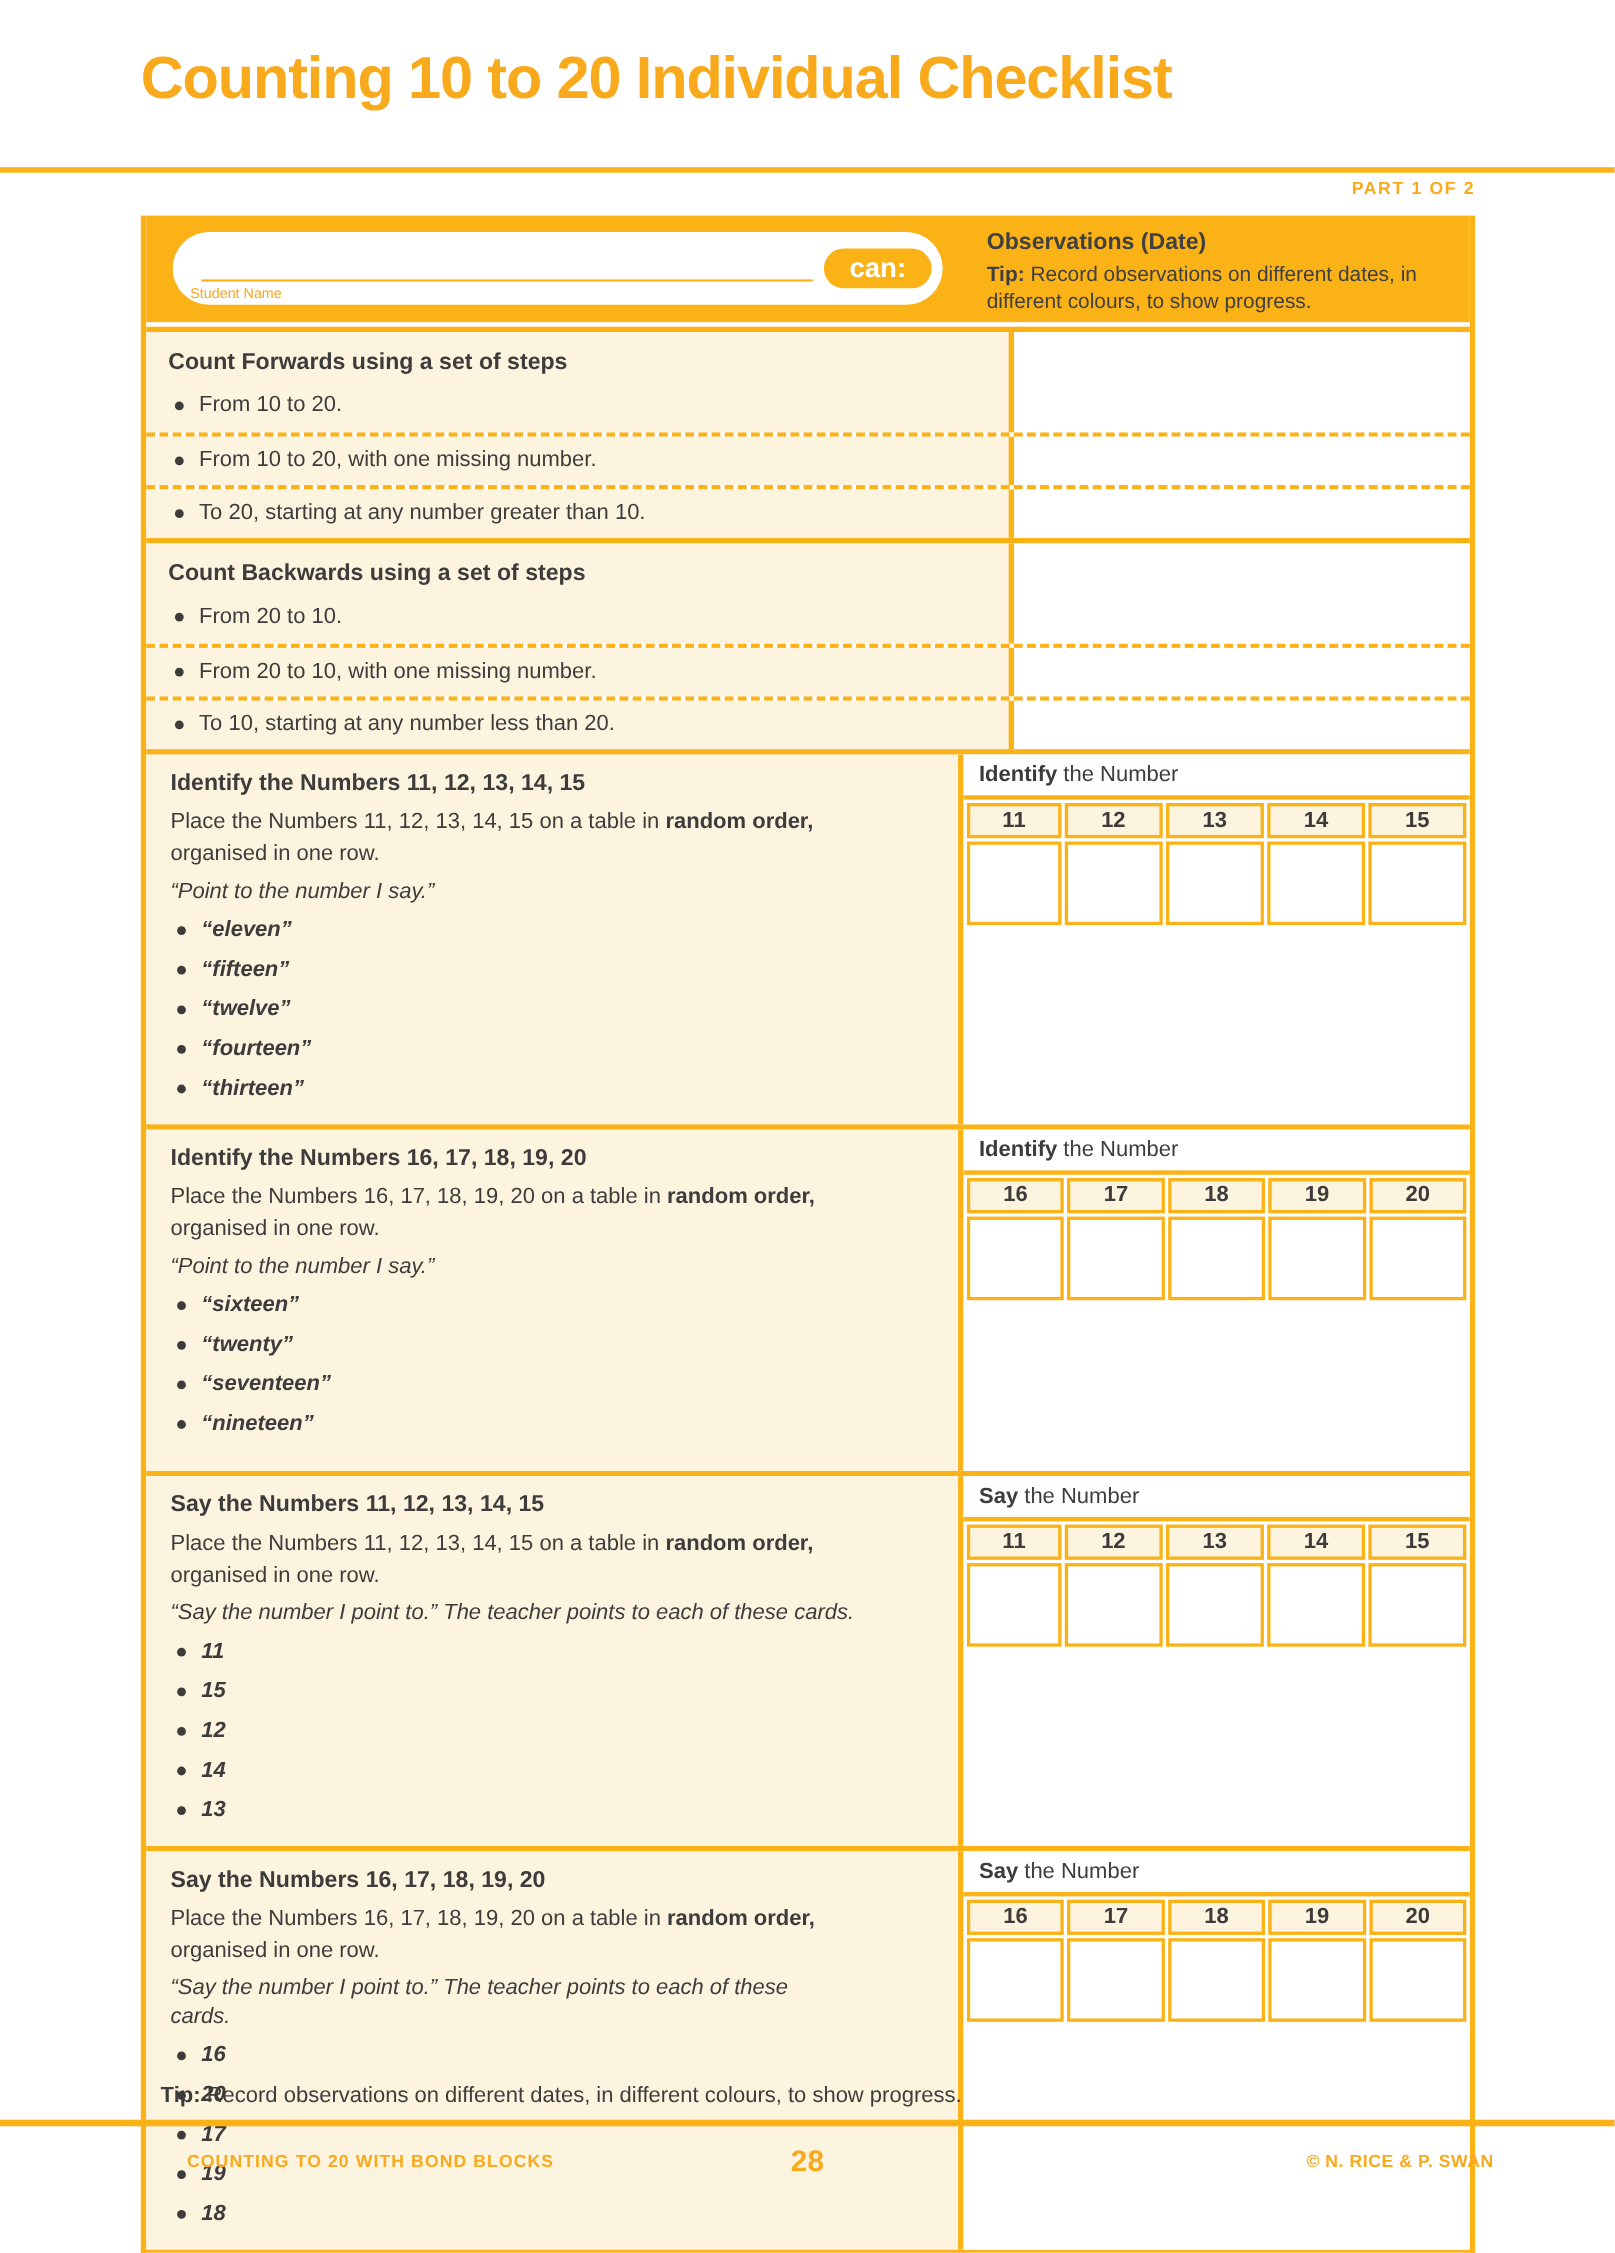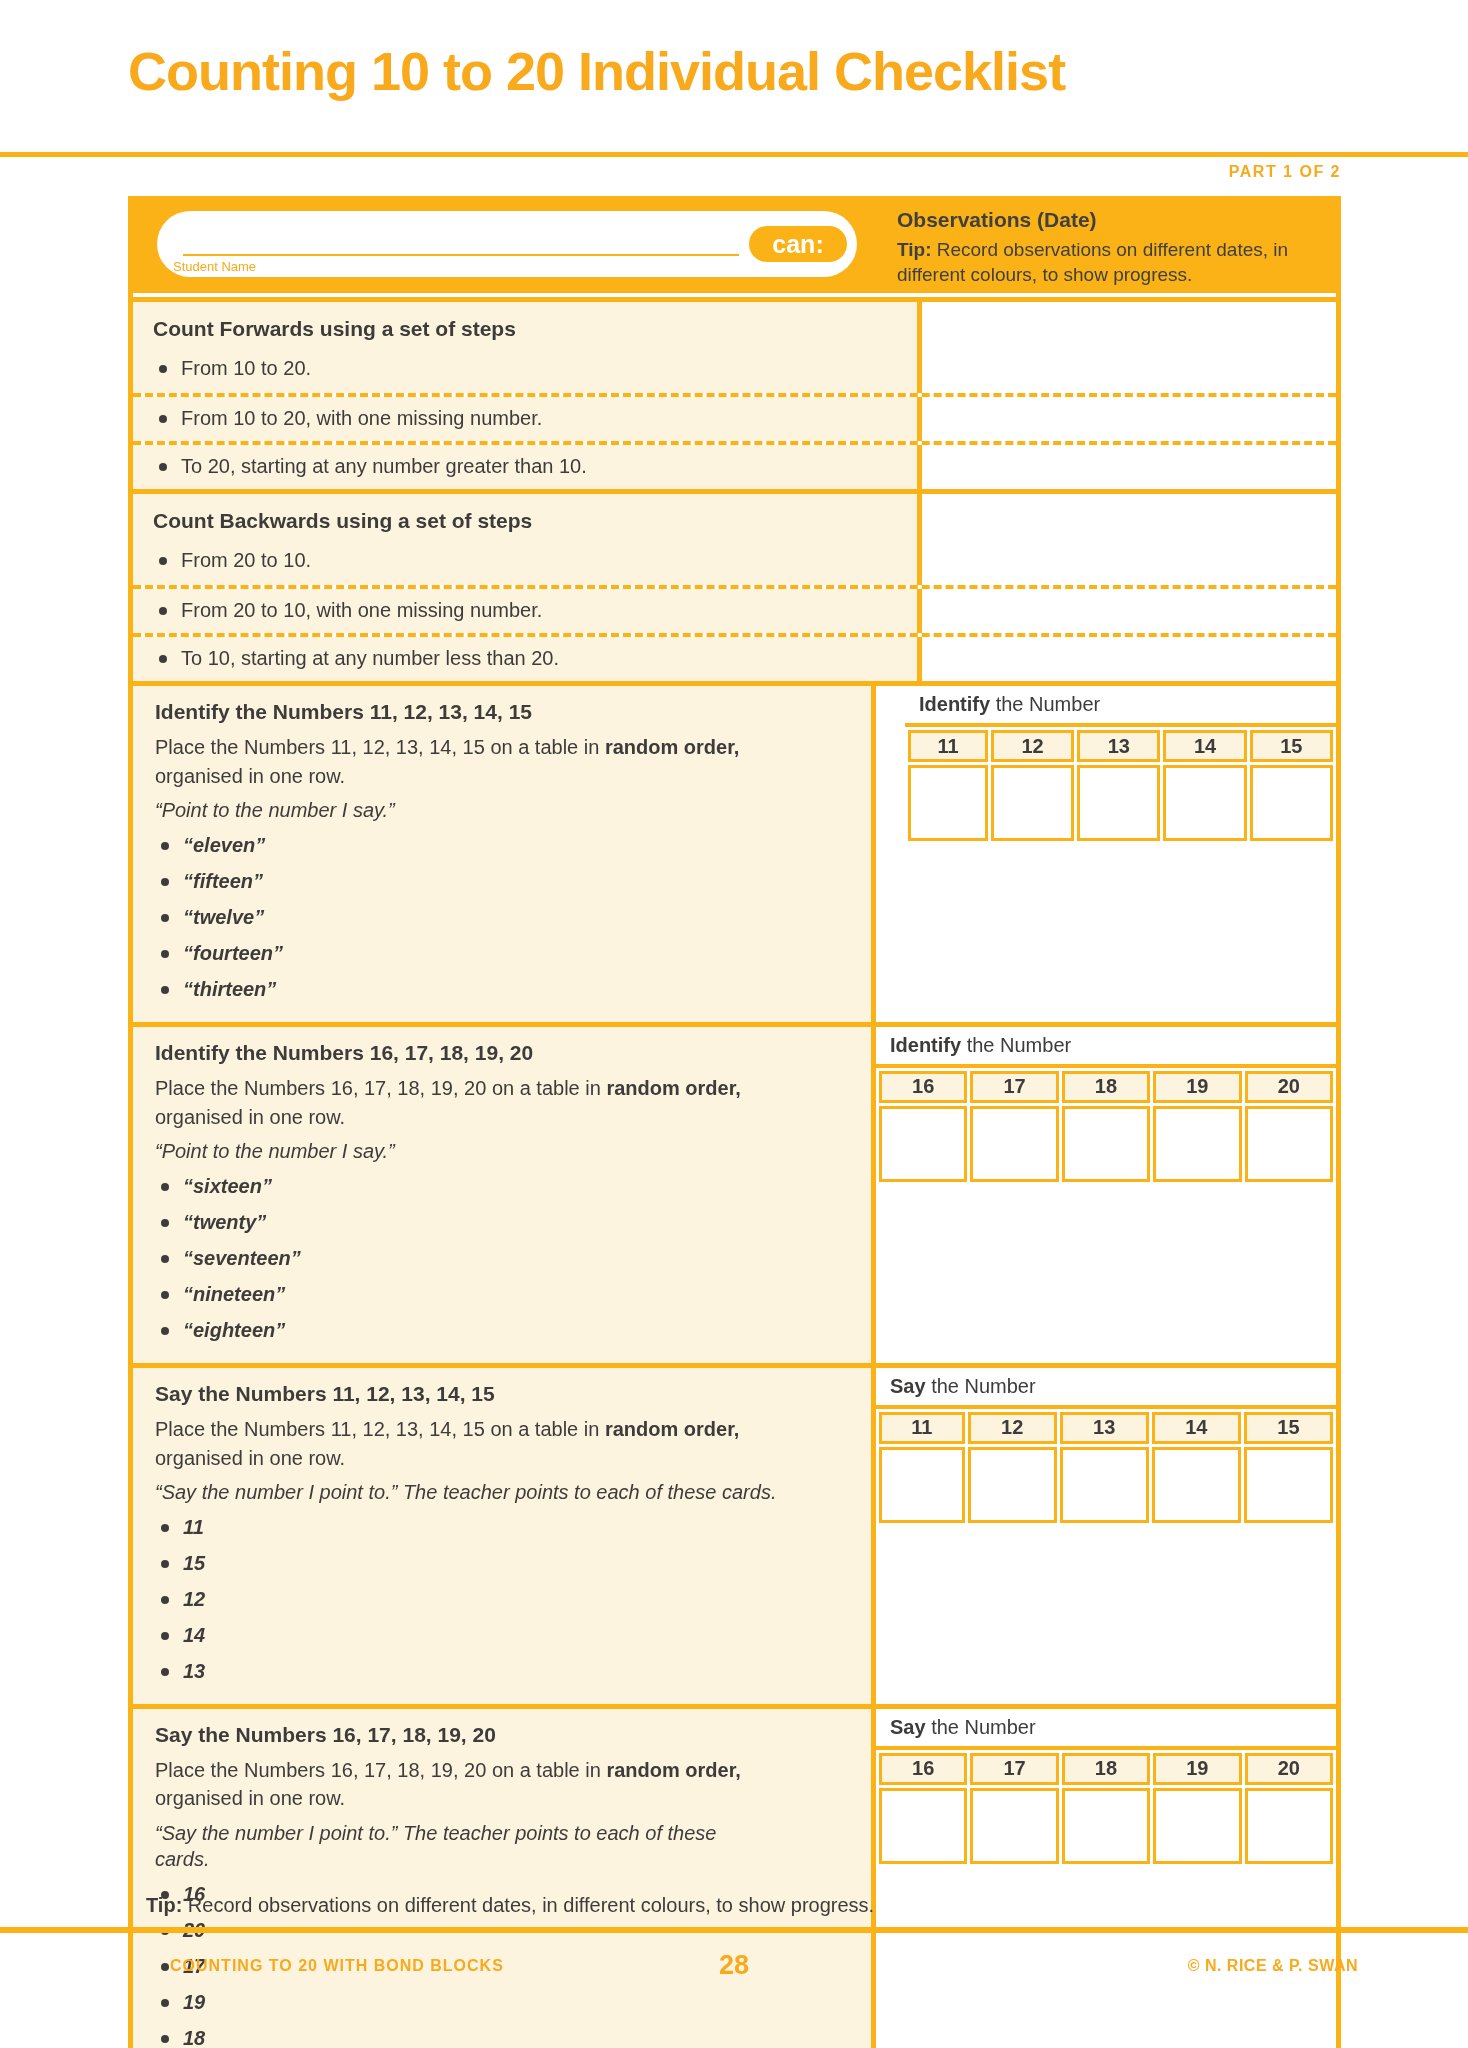--- a/index.html
+++ b/index.html
@@ -73,21 +73,21 @@
   .gl .bullet{margin-bottom:8px;}
   .qi{font-weight:bold;font-style:italic;}
   .gr{flex:1;display:flex;flex-direction:column;background:#fff;}
   .panel-title{padding:7px 16px 7px 14px;border-bottom:4px solid var(--accent);font-size:20px;background:#fff;}
   table.mini{width:100%;border-collapse:separate;border-spacing:3px;}
   table.mini td{border:3px solid var(--accent);}
   td.nh{background:var(--cream);text-align:center;font-weight:bold;font-size:20px;height:32px;}
   td.nc{height:76px;background:#fff;}
   .fill{flex:1;background:#fff;}
   
-  #sec3{min-height:313px;gap:29px;} #sec4{min-height:315px;}
+  #sec3{min-height:313px;} #sec4{min-height:315px;}
   #sec5{min-height:302px;} #sec6{min-height:330px;}
   
   .tip-line{position:absolute;left:146px;top:1894px;font-size:20px;color:var(--ink);}
   .tip-line b{font-weight:bold;}
   .rule-bottom{position:absolute;left:0;top:1927px;width:1468px;height:6px;background:var(--accent);}
   .footer-left{position:absolute;left:170px;top:1957px;font-size:16px;font-weight:bold;color:var(--accent-deep);letter-spacing:1px;}
   .footer-center{position:absolute;left:0;top:1950px;width:1468px;text-align:center;font-size:27px;font-weight:bold;color:var(--accent-deep);}
   .footer-right{position:absolute;right:110px;top:1957px;font-size:16px;font-weight:bold;color:var(--accent-deep);letter-spacing:0.5px;}
 </style>
 </head>
@@ -240,24 +240,20 @@
           <span class="qi">“twenty”</span>
         </div>
       <div class="bullet">
           <span class="dot"></span>
           <span class="qi">“seventeen”</span>
         </div>
       <div class="bullet">
           <span class="dot"></span>
           <span class="qi">“nineteen”</span>
         </div>
-      <div class="bullet">
-          <span class="dot"></span>
-          <span class="qi">“eighteen”</span>
-        </div>
     </div>
     <div class="gr">
       <div class="panel-title"><b>Identify</b><span> the Number</span></div>
       <table class="mini">
         <tbody>
             <tr>
           <td class="nh">16</td>
           <td class="nh">17</td>
           <td class="nh">18</td>
           <td class="nh">19</td>

